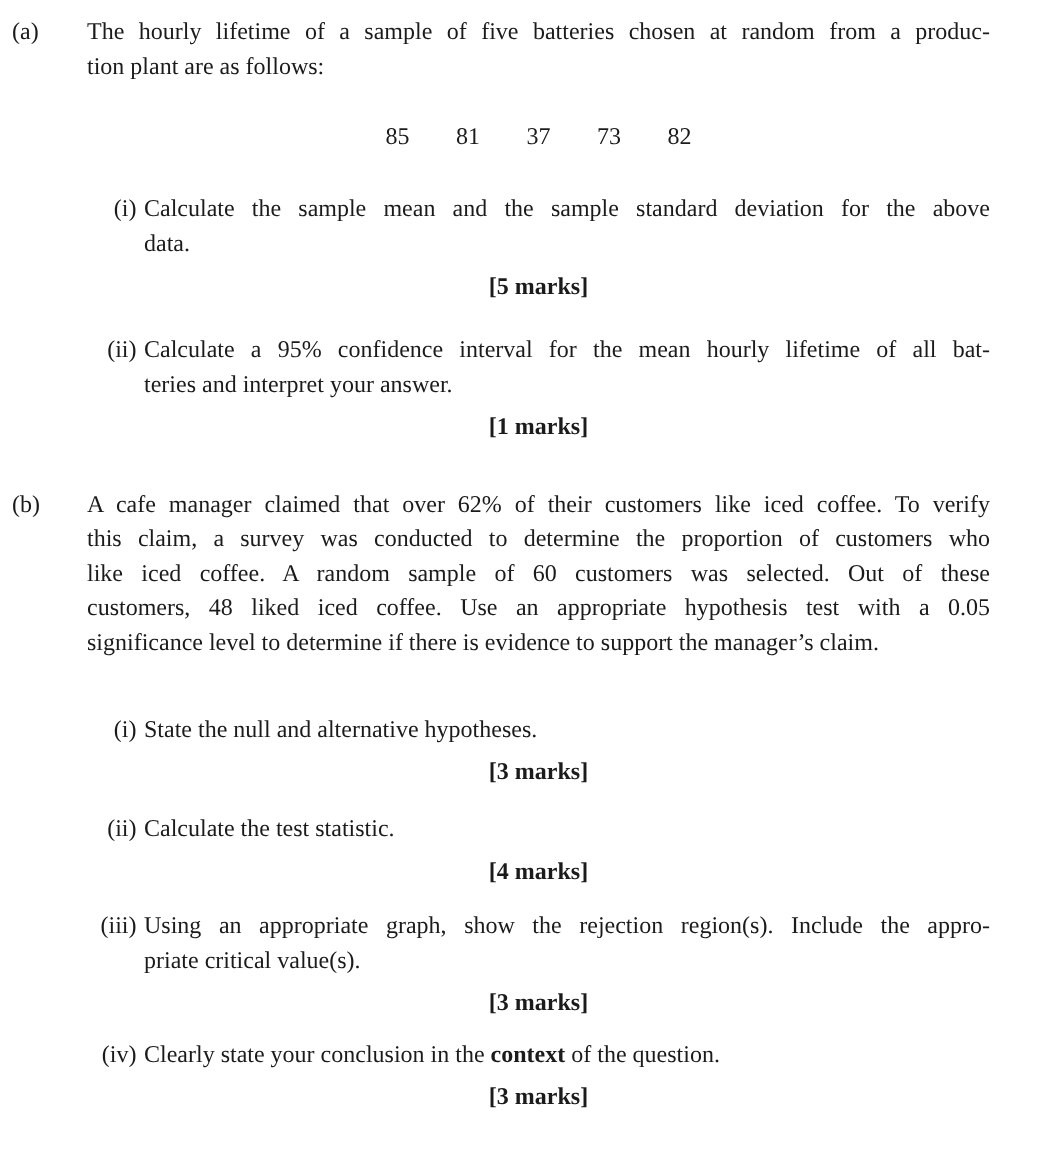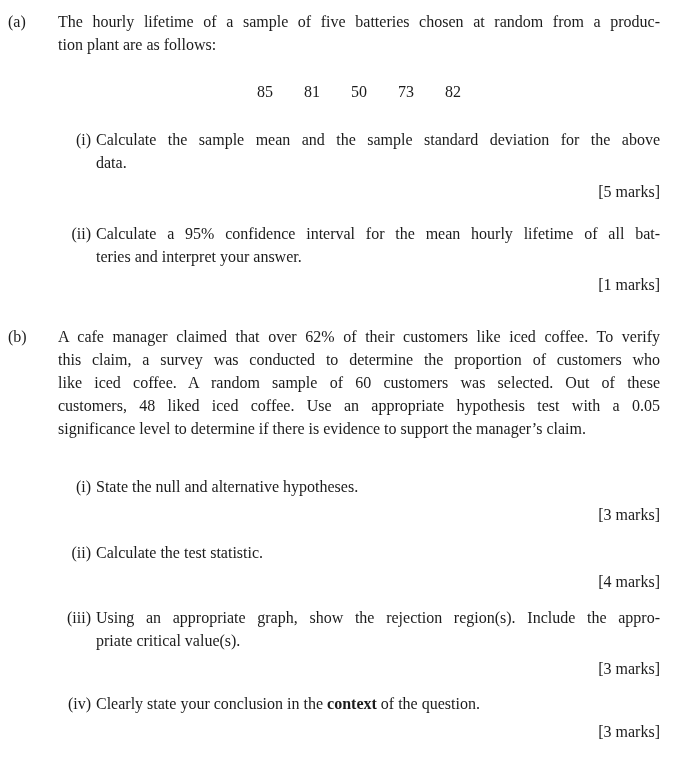--- a/index.html
+++ b/index.html
@@ -23,21 +23,21 @@
   .data-row {
     display: flex;
     justify-content: center;
     gap: 31px;
     margin-top: 24px;
     align-items: center;
   }
   .sub-item { display: flex; align-items: flex-start; }
   .sub-label { width: 33px; flex-shrink: 0; text-align: right; margin-right: 5px; }
   .sub-body { flex: 1; min-width: 0; }
-  .marks { text-align: right; font-weight: 400; }
+  .marks { text-align: center; font-weight: 700; }
   .bold { font-weight: 700; }
   
   .a-items { margin-top: 25px; }
   .m-6 { margin-top: 6px; }
   .m-5 { margin-top: 5px; }
   .m-19 { margin-top: 19px; }
   .part-b { margin-top: 29px; }
   .b-items { margin-top: 35px; }
   .m-15 { margin-top: 15px; }
   .m-13 { margin-top: 13px; }
@@ -48,21 +48,21 @@
 
 <div class="part">
   <div class="part-label">(a)</div>
   <div class="part-body">
     <div class="jline">The hourly lifetime of a sample of five batteries chosen at random from a produc-</div>
     <div class="lline">tion plant are as follows:</div>
 
     <div class="data-row">
       <span>85</span>
       <span>81</span>
-      <span>50</span>
+      <span>37</span>
       <span>73</span>
       <span>82</span>
     </div>
 
     <div class="a-items">
       <div class="sub-item">
         <div class="sub-label">(i)</div>
         <div class="sub-body">
           <div class="jline">Calculate the sample mean and the sample standard deviation for the above</div>
           <div class="lline">data.</div>

